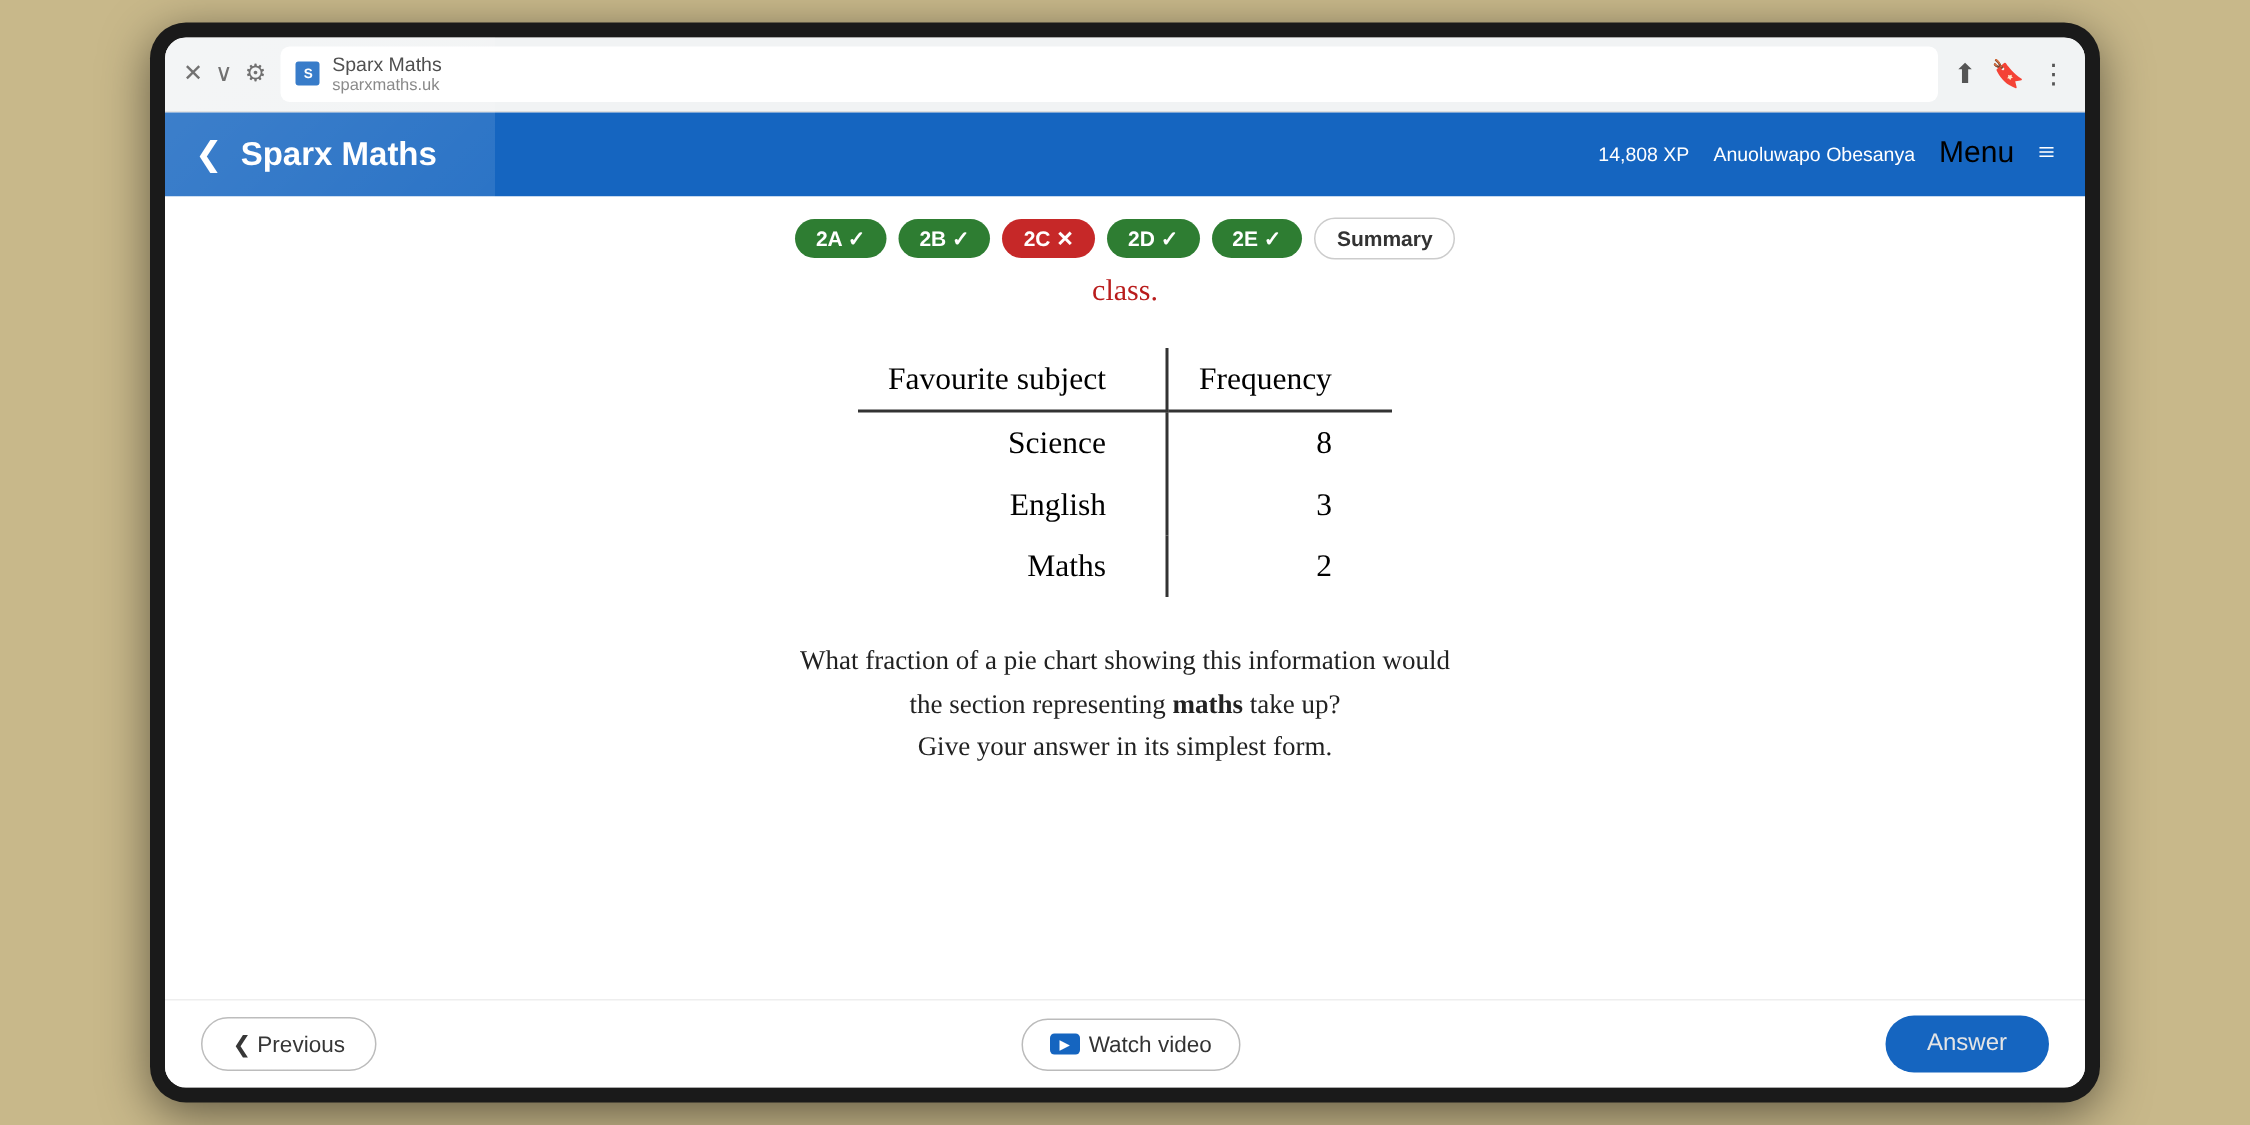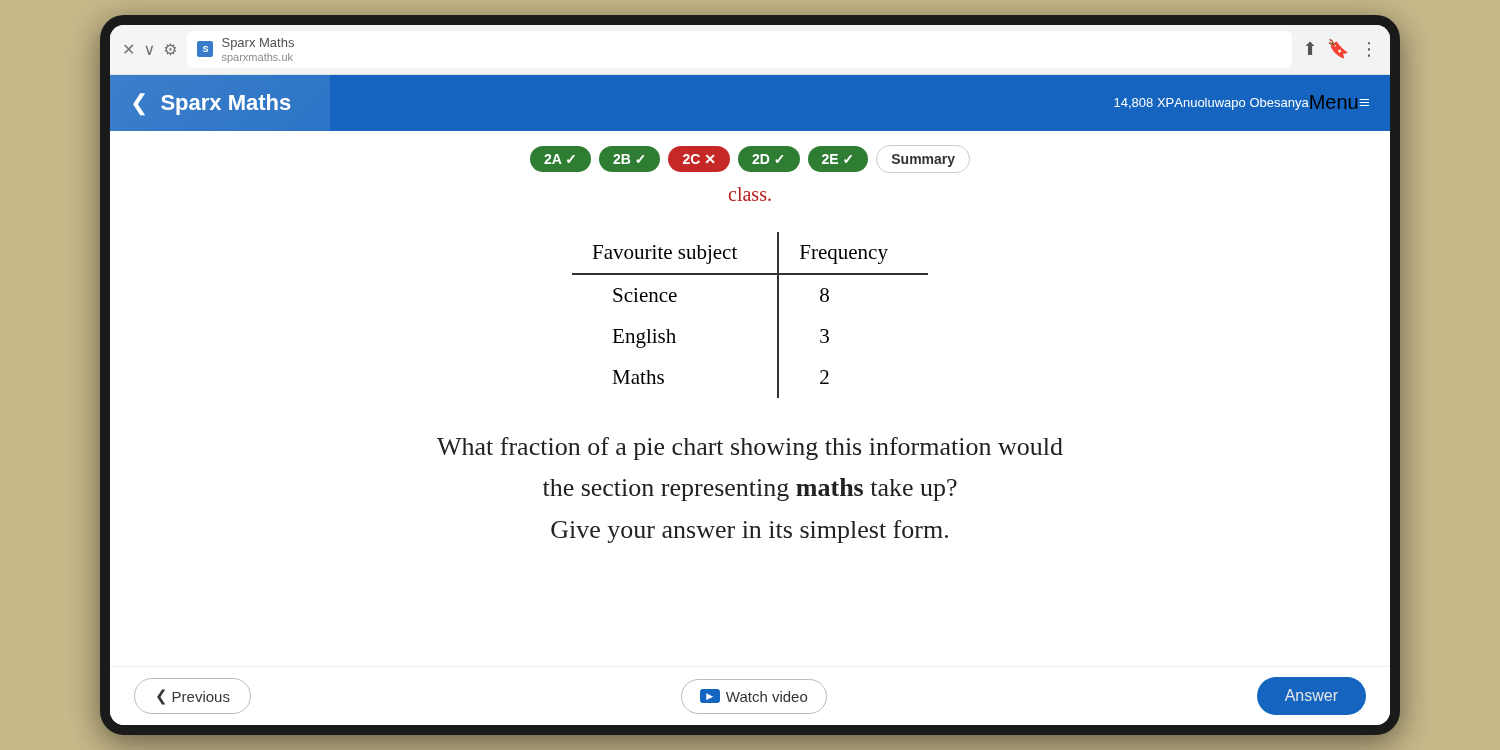--- a/index.html
+++ b/index.html
@@ -127,20 +127,21 @@
     .app-title {
       color: white;
       font-size: 22px;
       font-weight: bold;
       font-family: Arial, sans-serif;
     }
 
     .header-right {
       display: flex;
       align-items: center;
+      gap: 16px;
       margin-left: 48px;
     }
 
     .xp-text {
       color: white;
       font-size: 13px;
       font-family: Arial, sans-serif;
     }
 
     .user-name {
@@ -230,32 +231,32 @@
       font-size: 21px;
       border-bottom: 2px solid #333;
     }
 
     .data-table th:first-child {
       border-right: 2px solid #333;
     }
 
     .data-table td {
       padding: 8px 40px;
-      text-align: left;
+      text-align: right;
       font-size: 21px;
     }
 
     .data-table td:first-child {
       border-right: 2px solid #333;
     }
 
     
     .question-text {
       text-align: center;
-      font-size: 26px;
+      font-size: 18px;
       color: #222;
       line-height: 1.6;
       max-width: 760px;
       margin-bottom: 20px;
     }
 
     .question-text strong {
       font-weight: bold;
     }
 

